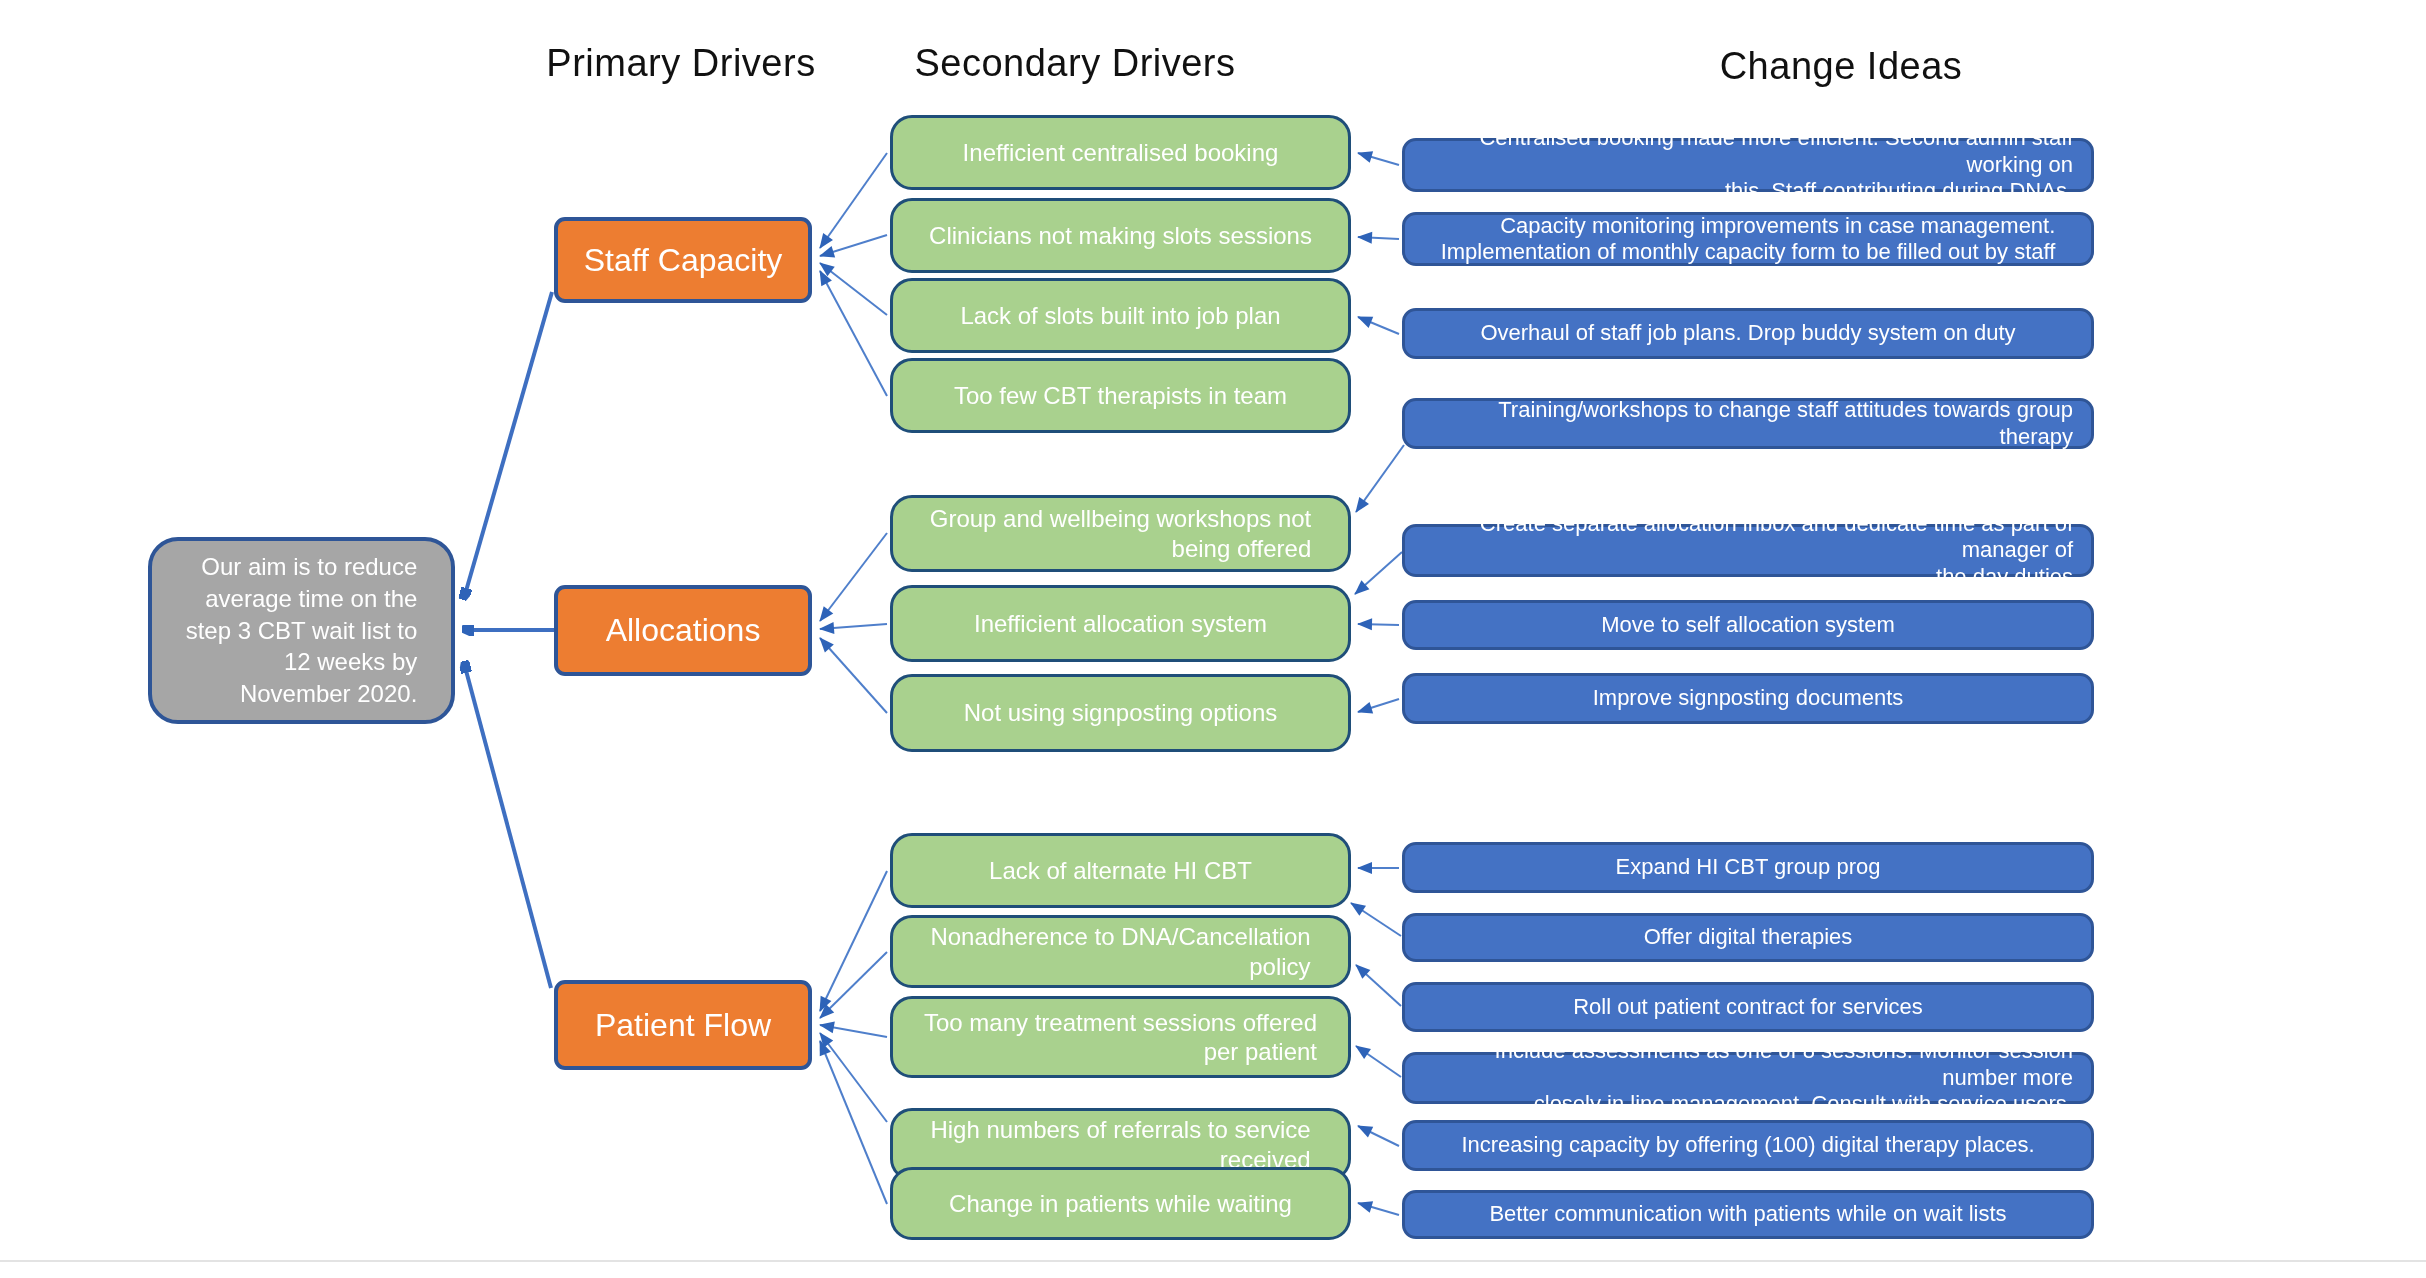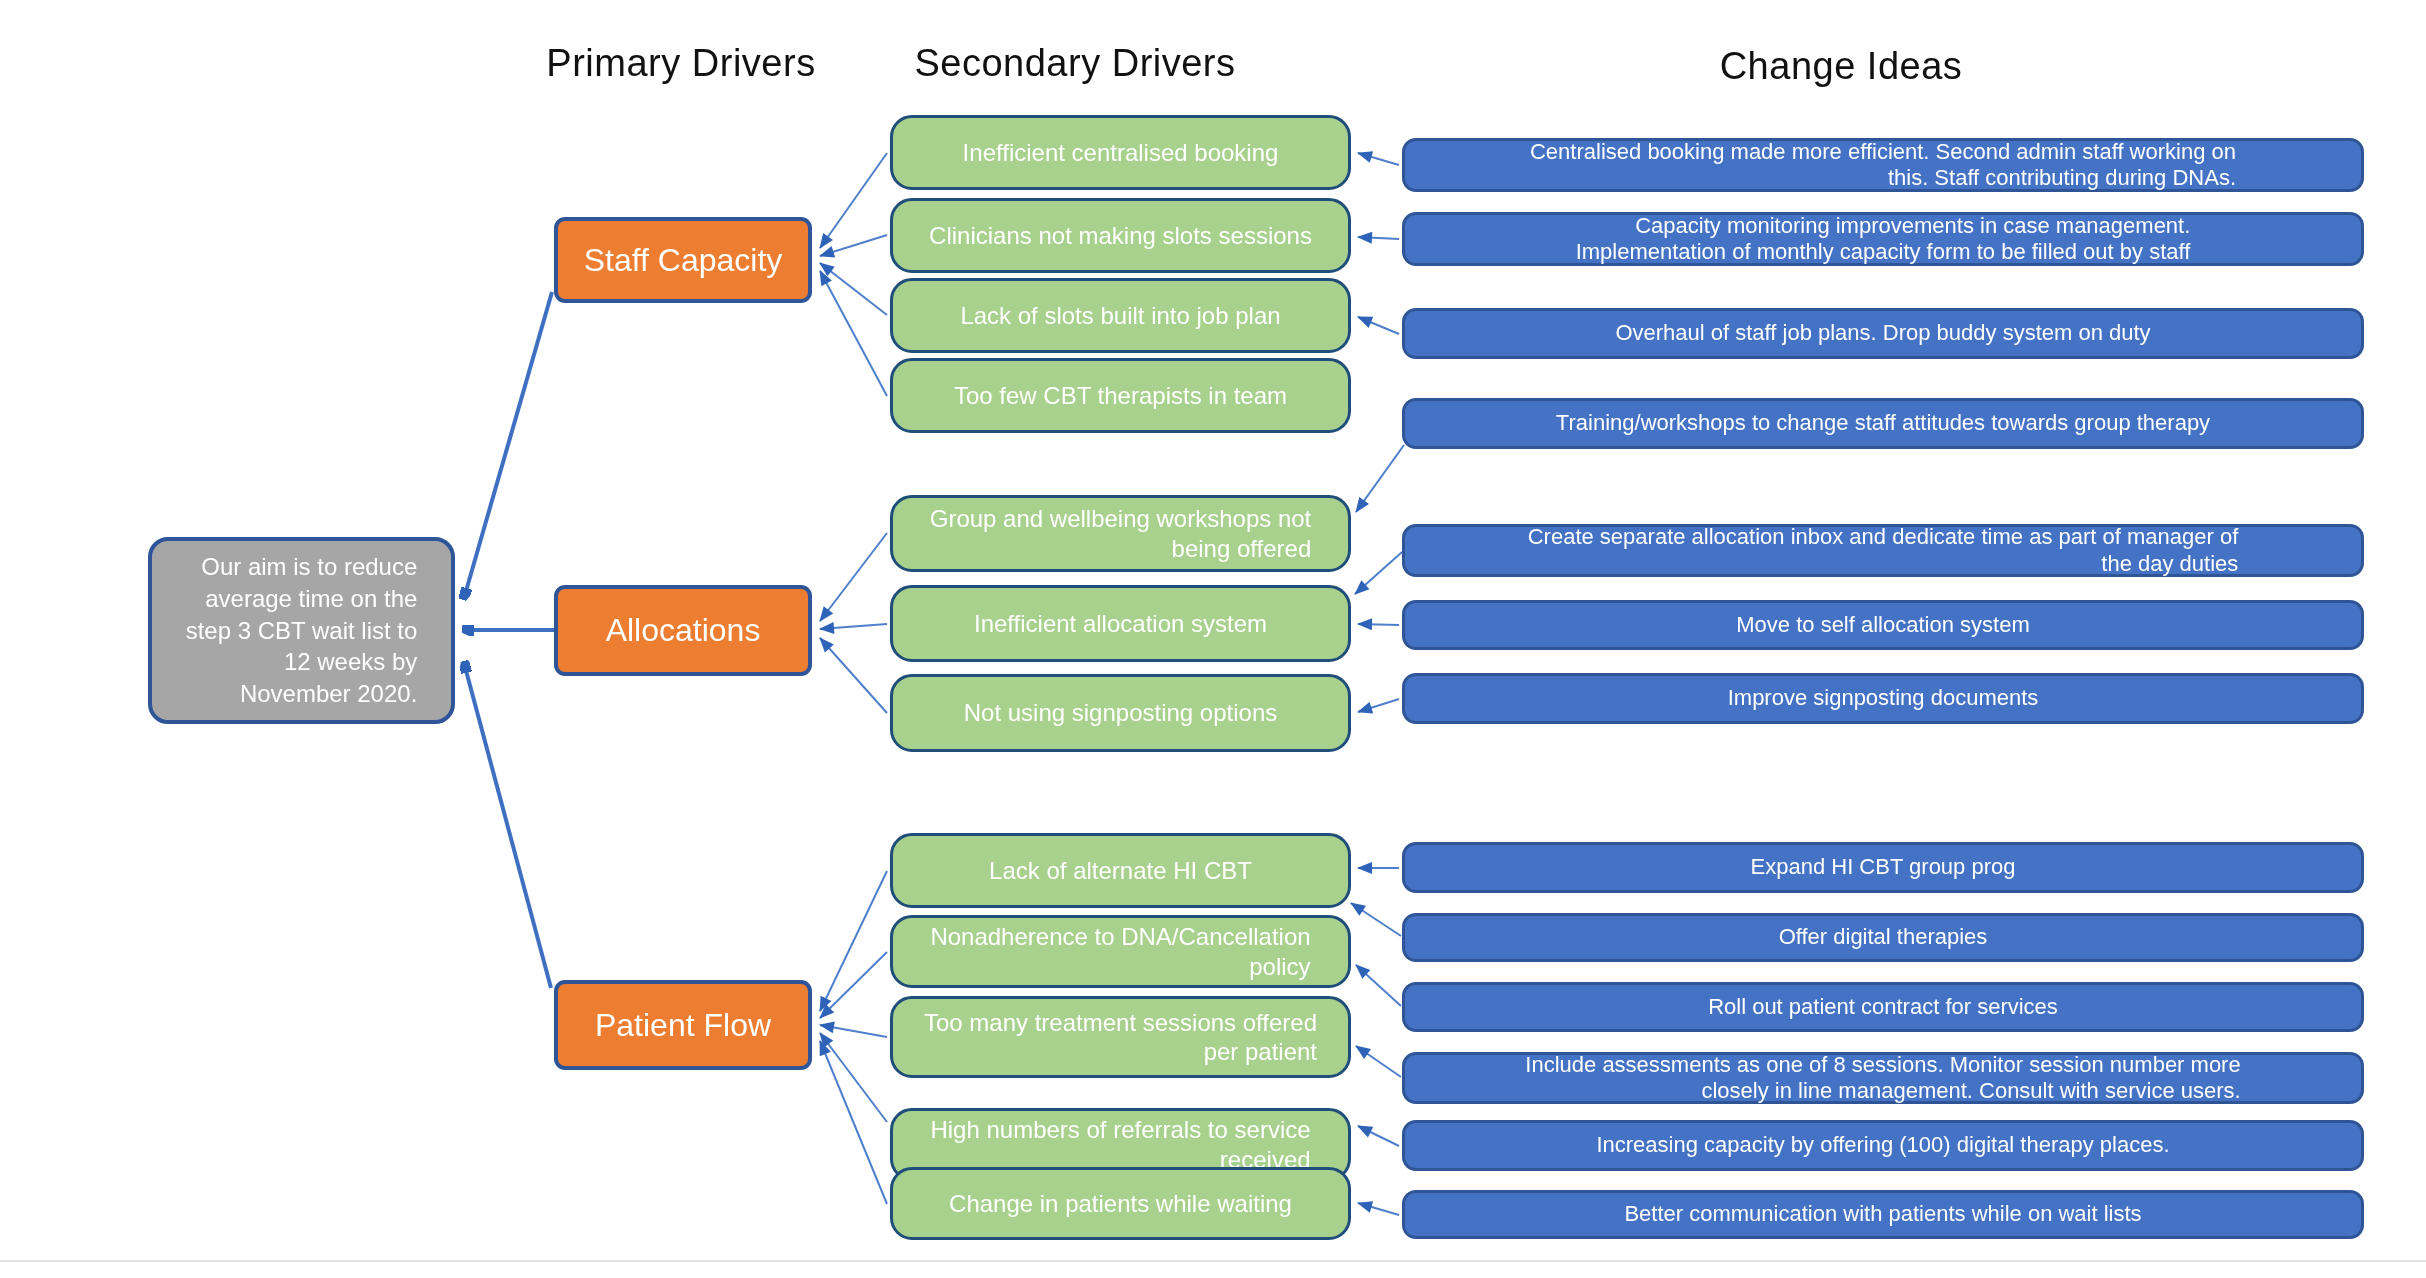--- a/index.html
+++ b/index.html
@@ -23,41 +23,41 @@
     text-align:right;
     color:#ffffff;
     white-space:pre-line;
     box-sizing:border-box;
     z-index:2;
   }
   .aim{
     left:148px;top:537px;width:307px;height:187px;
     background:#a6a6a6;
     border:4px solid #2e5597;
-    border-radius:20px;
+    border-radius:30px;
     font-size:24px;line-height:1.32;
     padding:0 14px;
   }
   .orange{
     left:554px;width:258px;
     background:#ed7d31;
     border:4px solid #2e5597;
     border-radius:11px;
     font-size:32px;
   }
   .green{
     left:890px;width:461px;
     background:#a9d18e;
     border:3px solid #1f4e79;
     border-radius:22px;
     font-size:24px;line-height:1.22;
     padding:0 20px;
   }
   .blue{
-    left:1402px;width:962px;
+    left:1402px;width:692px;
     background:#4472c4;
     border:3px solid #2f5597;
     border-radius:14px;
     font-size:22px;line-height:1.2;
     padding:0 18px;
   }
   #wires{position:absolute;left:0;top:0;z-index:1;}
   .thin{stroke:#4f7fcb;stroke-width:2;fill:none;}
   .thick{stroke:#3e6fc1;stroke-width:4;fill:none;}
   .bottom-rule{

